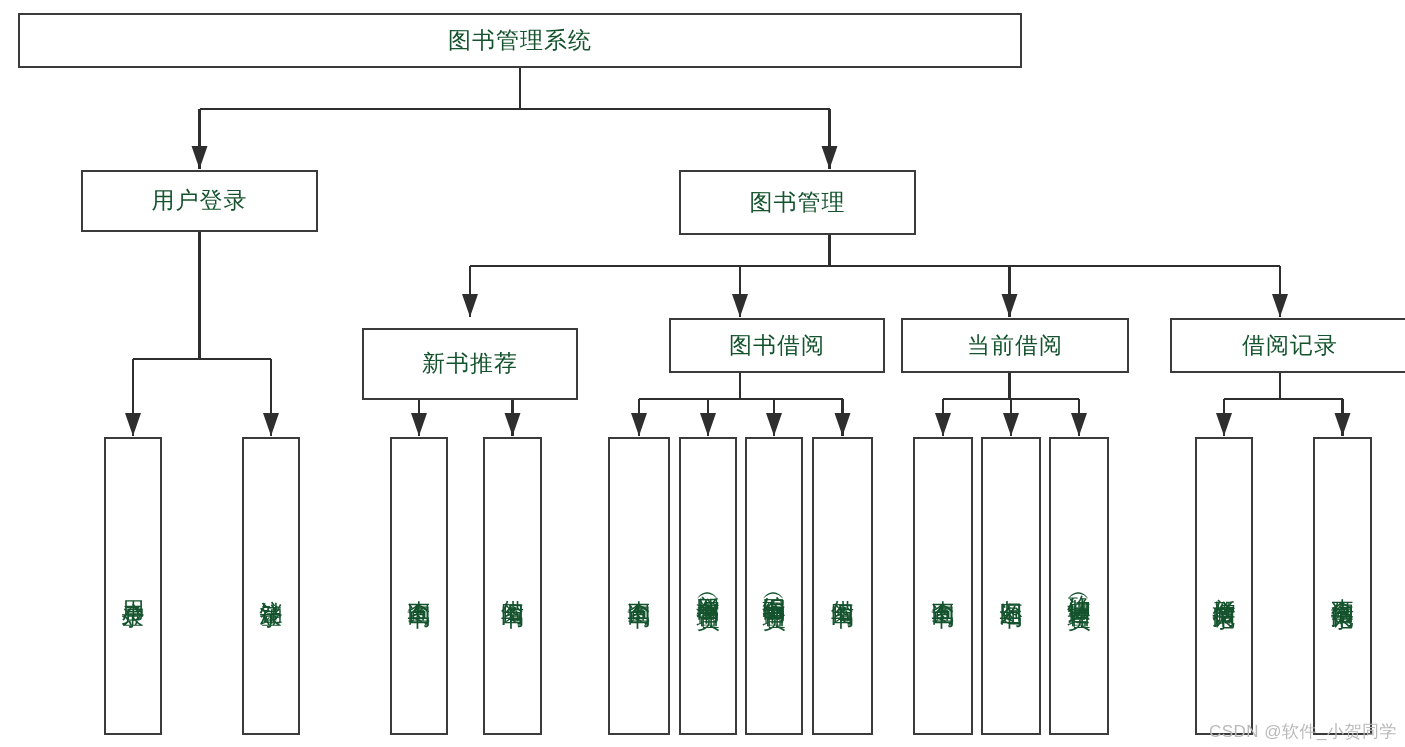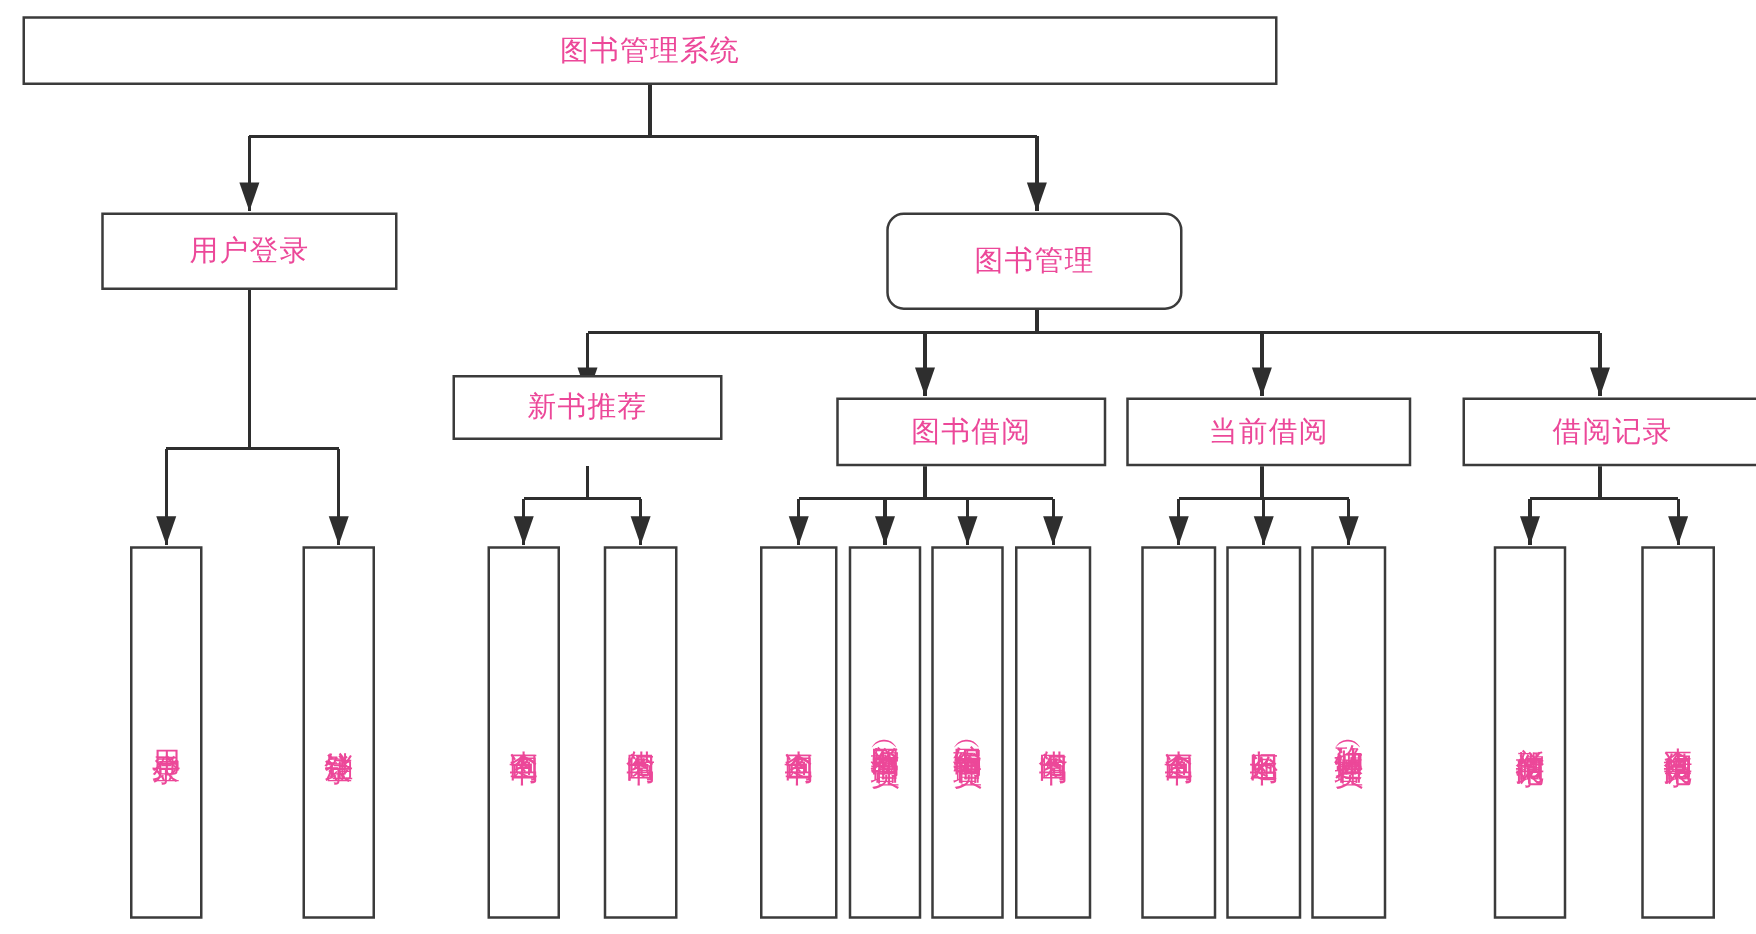--- a/index.html
+++ b/index.html
@@ -31,21 +31,21 @@
     background: #ffffff;
     border: 2px solid #3b3b3b;
     display: flex;
     align-items: center;
     justify-content: center;
     color: #333333;
   }
   .node .label {
     display: block;
     text-align: center;
-    color: #ec4899;
+    color: #14532d;
   }
   .node.horiz .label {
     font-size: 23px;
     line-height: 1.1;
     letter-spacing: 1px;
     white-space: nowrap;
   }
   .node.vert {
     align-items: center;
     justify-content: center;
@@ -128,24 +128,24 @@
       <polygon points="1334.5,413 1350.5,413 1342.5,436" fill="#2e2e2e"></polygon>
     </svg>
 
   <div id="nodes">
       <div class="node horiz" style="left: 18px; top: 13px; width: 1004px; height: 55px;">
         <span class="label">图书管理系统</span>
       </div>
       <div class="node horiz" style="left: 81px; top: 170px; width: 237px; height: 62px;">
         <span class="label">用户登录</span>
       </div>
-      <div class="node horiz" style="left: 709px; top: 170px; width: 237px; height: 78px; border-radius: 14px;">
+      <div class="node horiz" style="left: 679px; top: 170px; width: 237px; height: 65px;">
         <span class="label">图书管理</span>
       </div>
-      <div class="node horiz" style="left: 362px; top: 300px; width: 216px; height: 52px;">
+      <div class="node horiz" style="left: 362px; top: 328px; width: 216px; height: 72px;">
         <span class="label">新书推荐</span>
       </div>
       <div class="node horiz" style="left: 632px; top: 318px; width: 216px; height: 55px; margin-left: 37px;">
         <span class="label">图书借阅</span>
       </div>
       <div class="node horiz" style="left: 901px; top: 318px; width: 228px; height: 55px;">
         <span class="label">当前借阅</span>
       </div>
       <div class="node horiz" style="left: 1170px; top: 318px; width: 240px; height: 55px;">
         <span class="label">借阅记录</span>
@@ -184,13 +184,14 @@
         <span class="label">确认归还（管理员）</span>
       </div>
       <div class="node vert" style="left: 1195px; top: 437px; width: 58px; height: 298px;">
         <span class="label">新增借阅记录</span>
       </div>
       <div class="node vert" style="left: 1313px; top: 437px; width: 59px; height: 298px;">
         <span class="label">查询借阅记录</span>
       </div>
     </div>
 
+  <div id="watermark">CSDN @软件_小贺同学</div>
 </div>
 
 </body></html>

